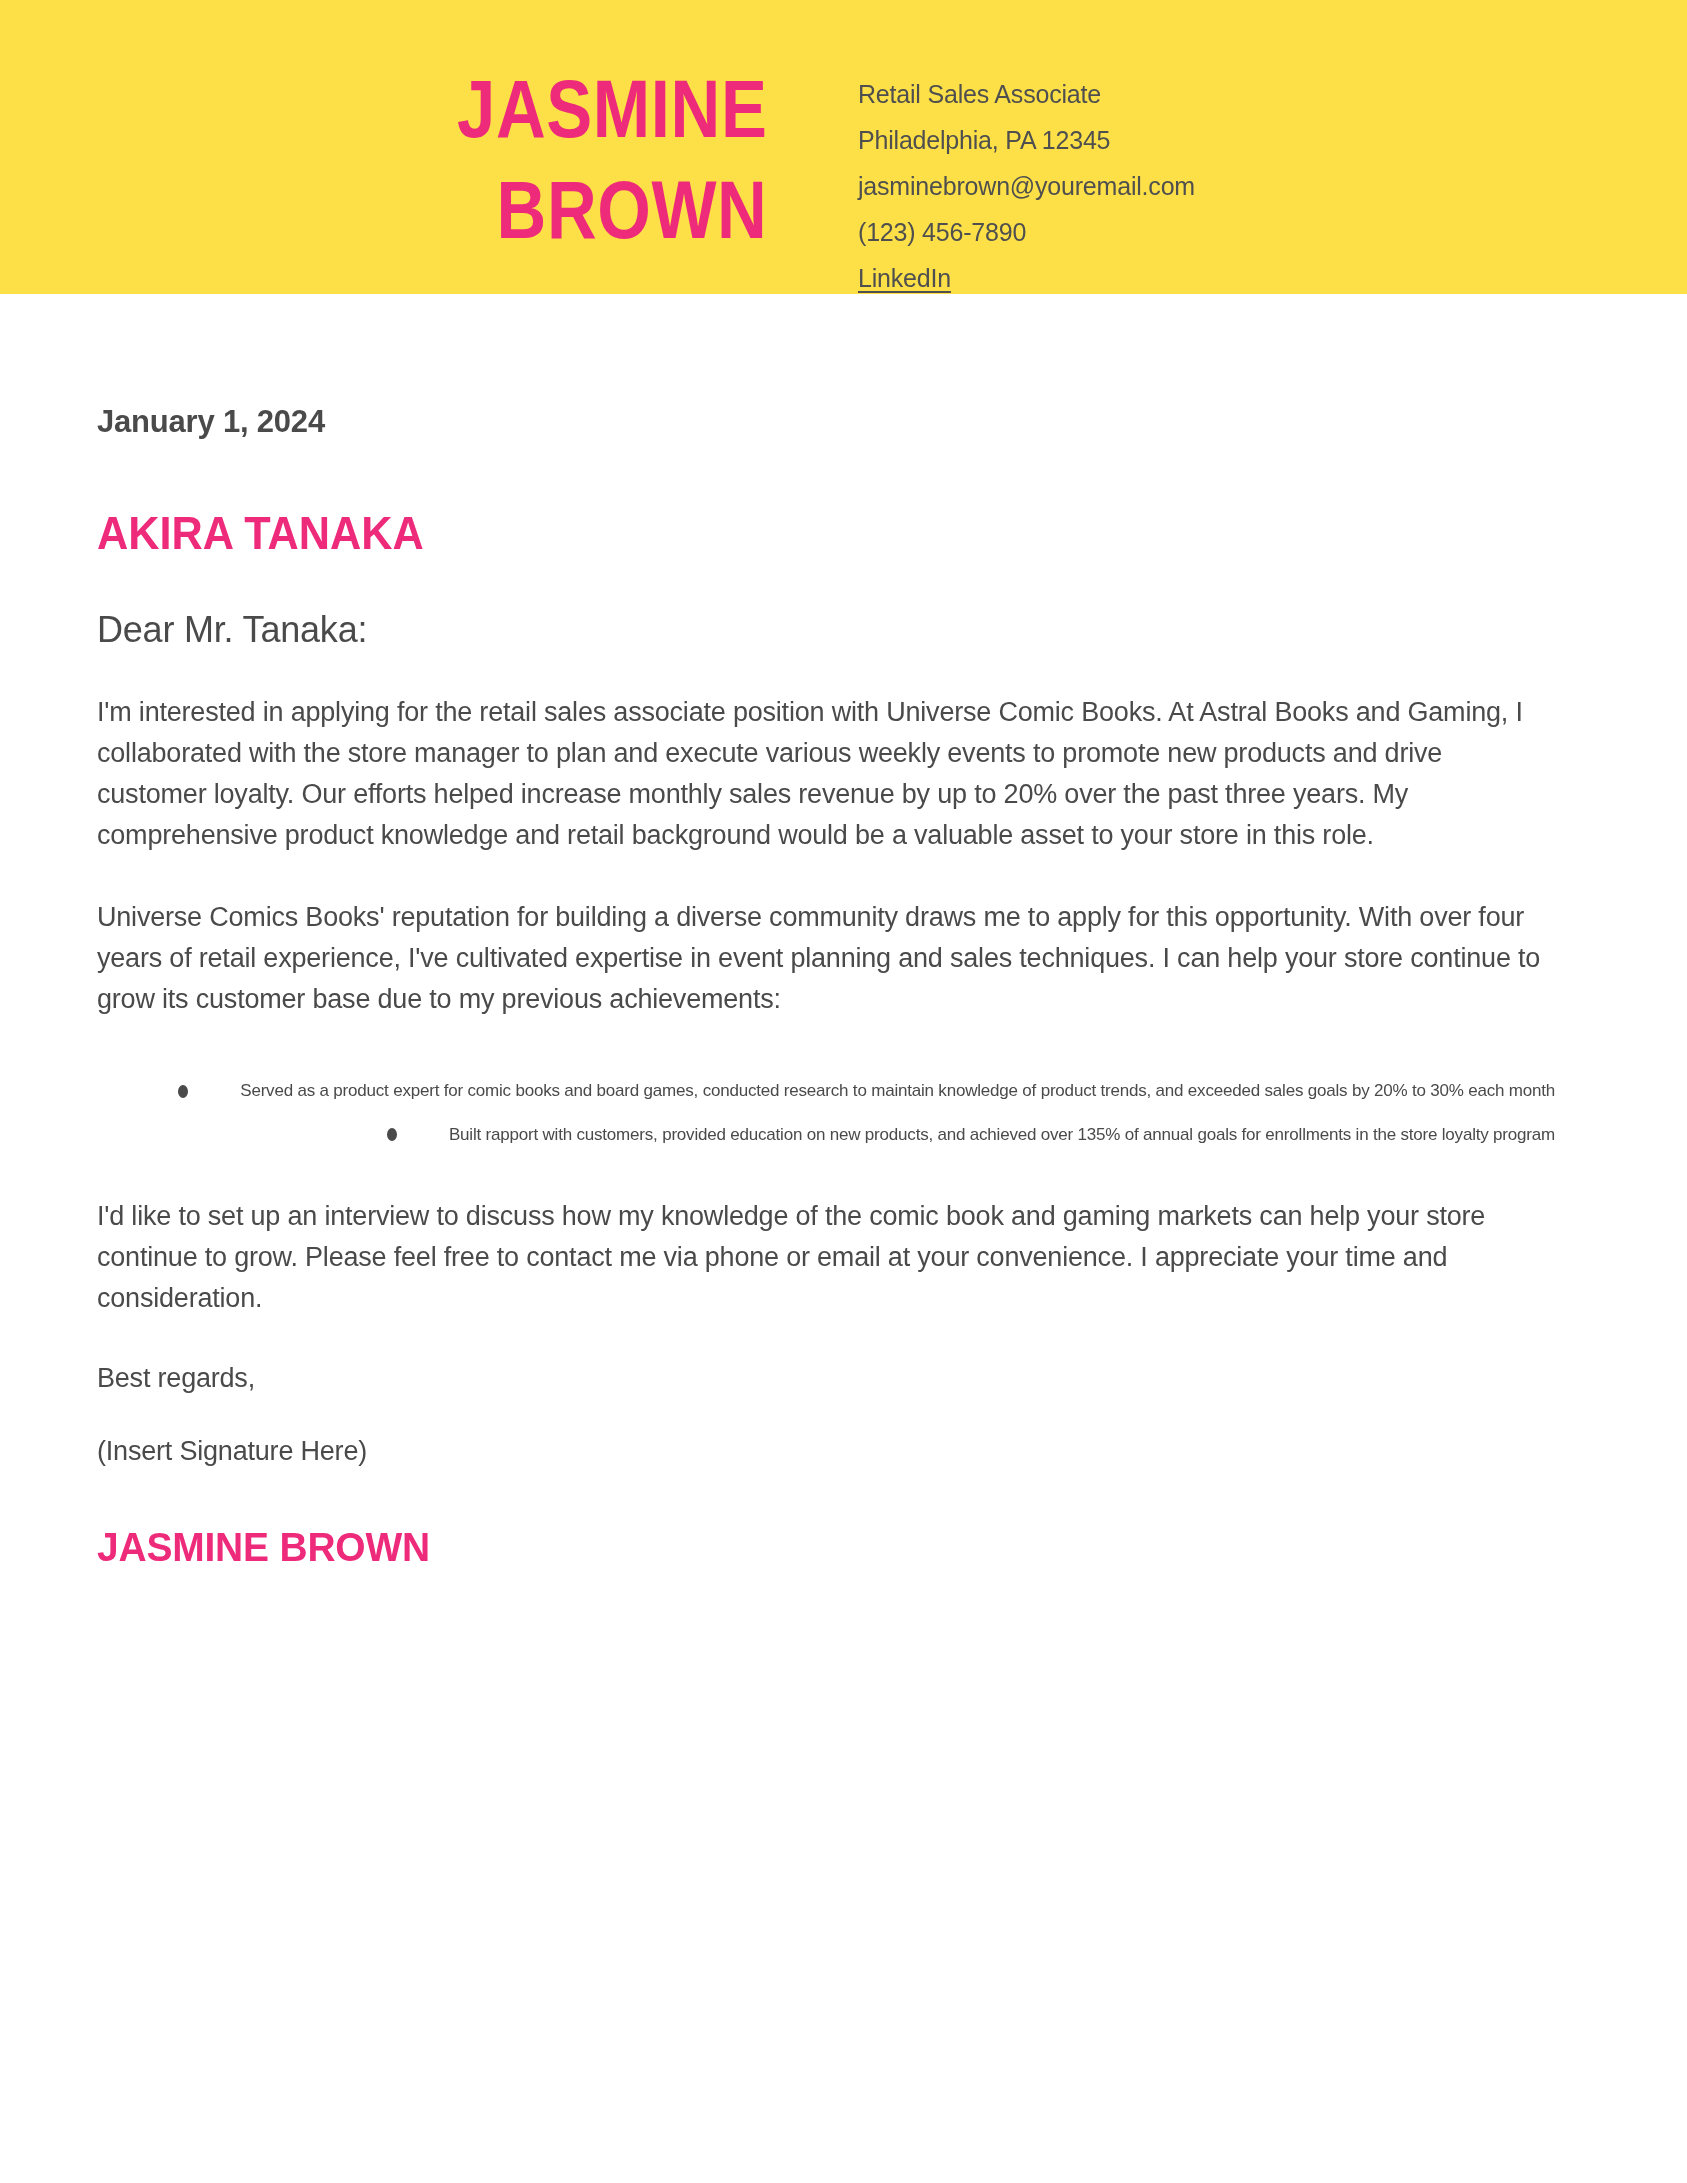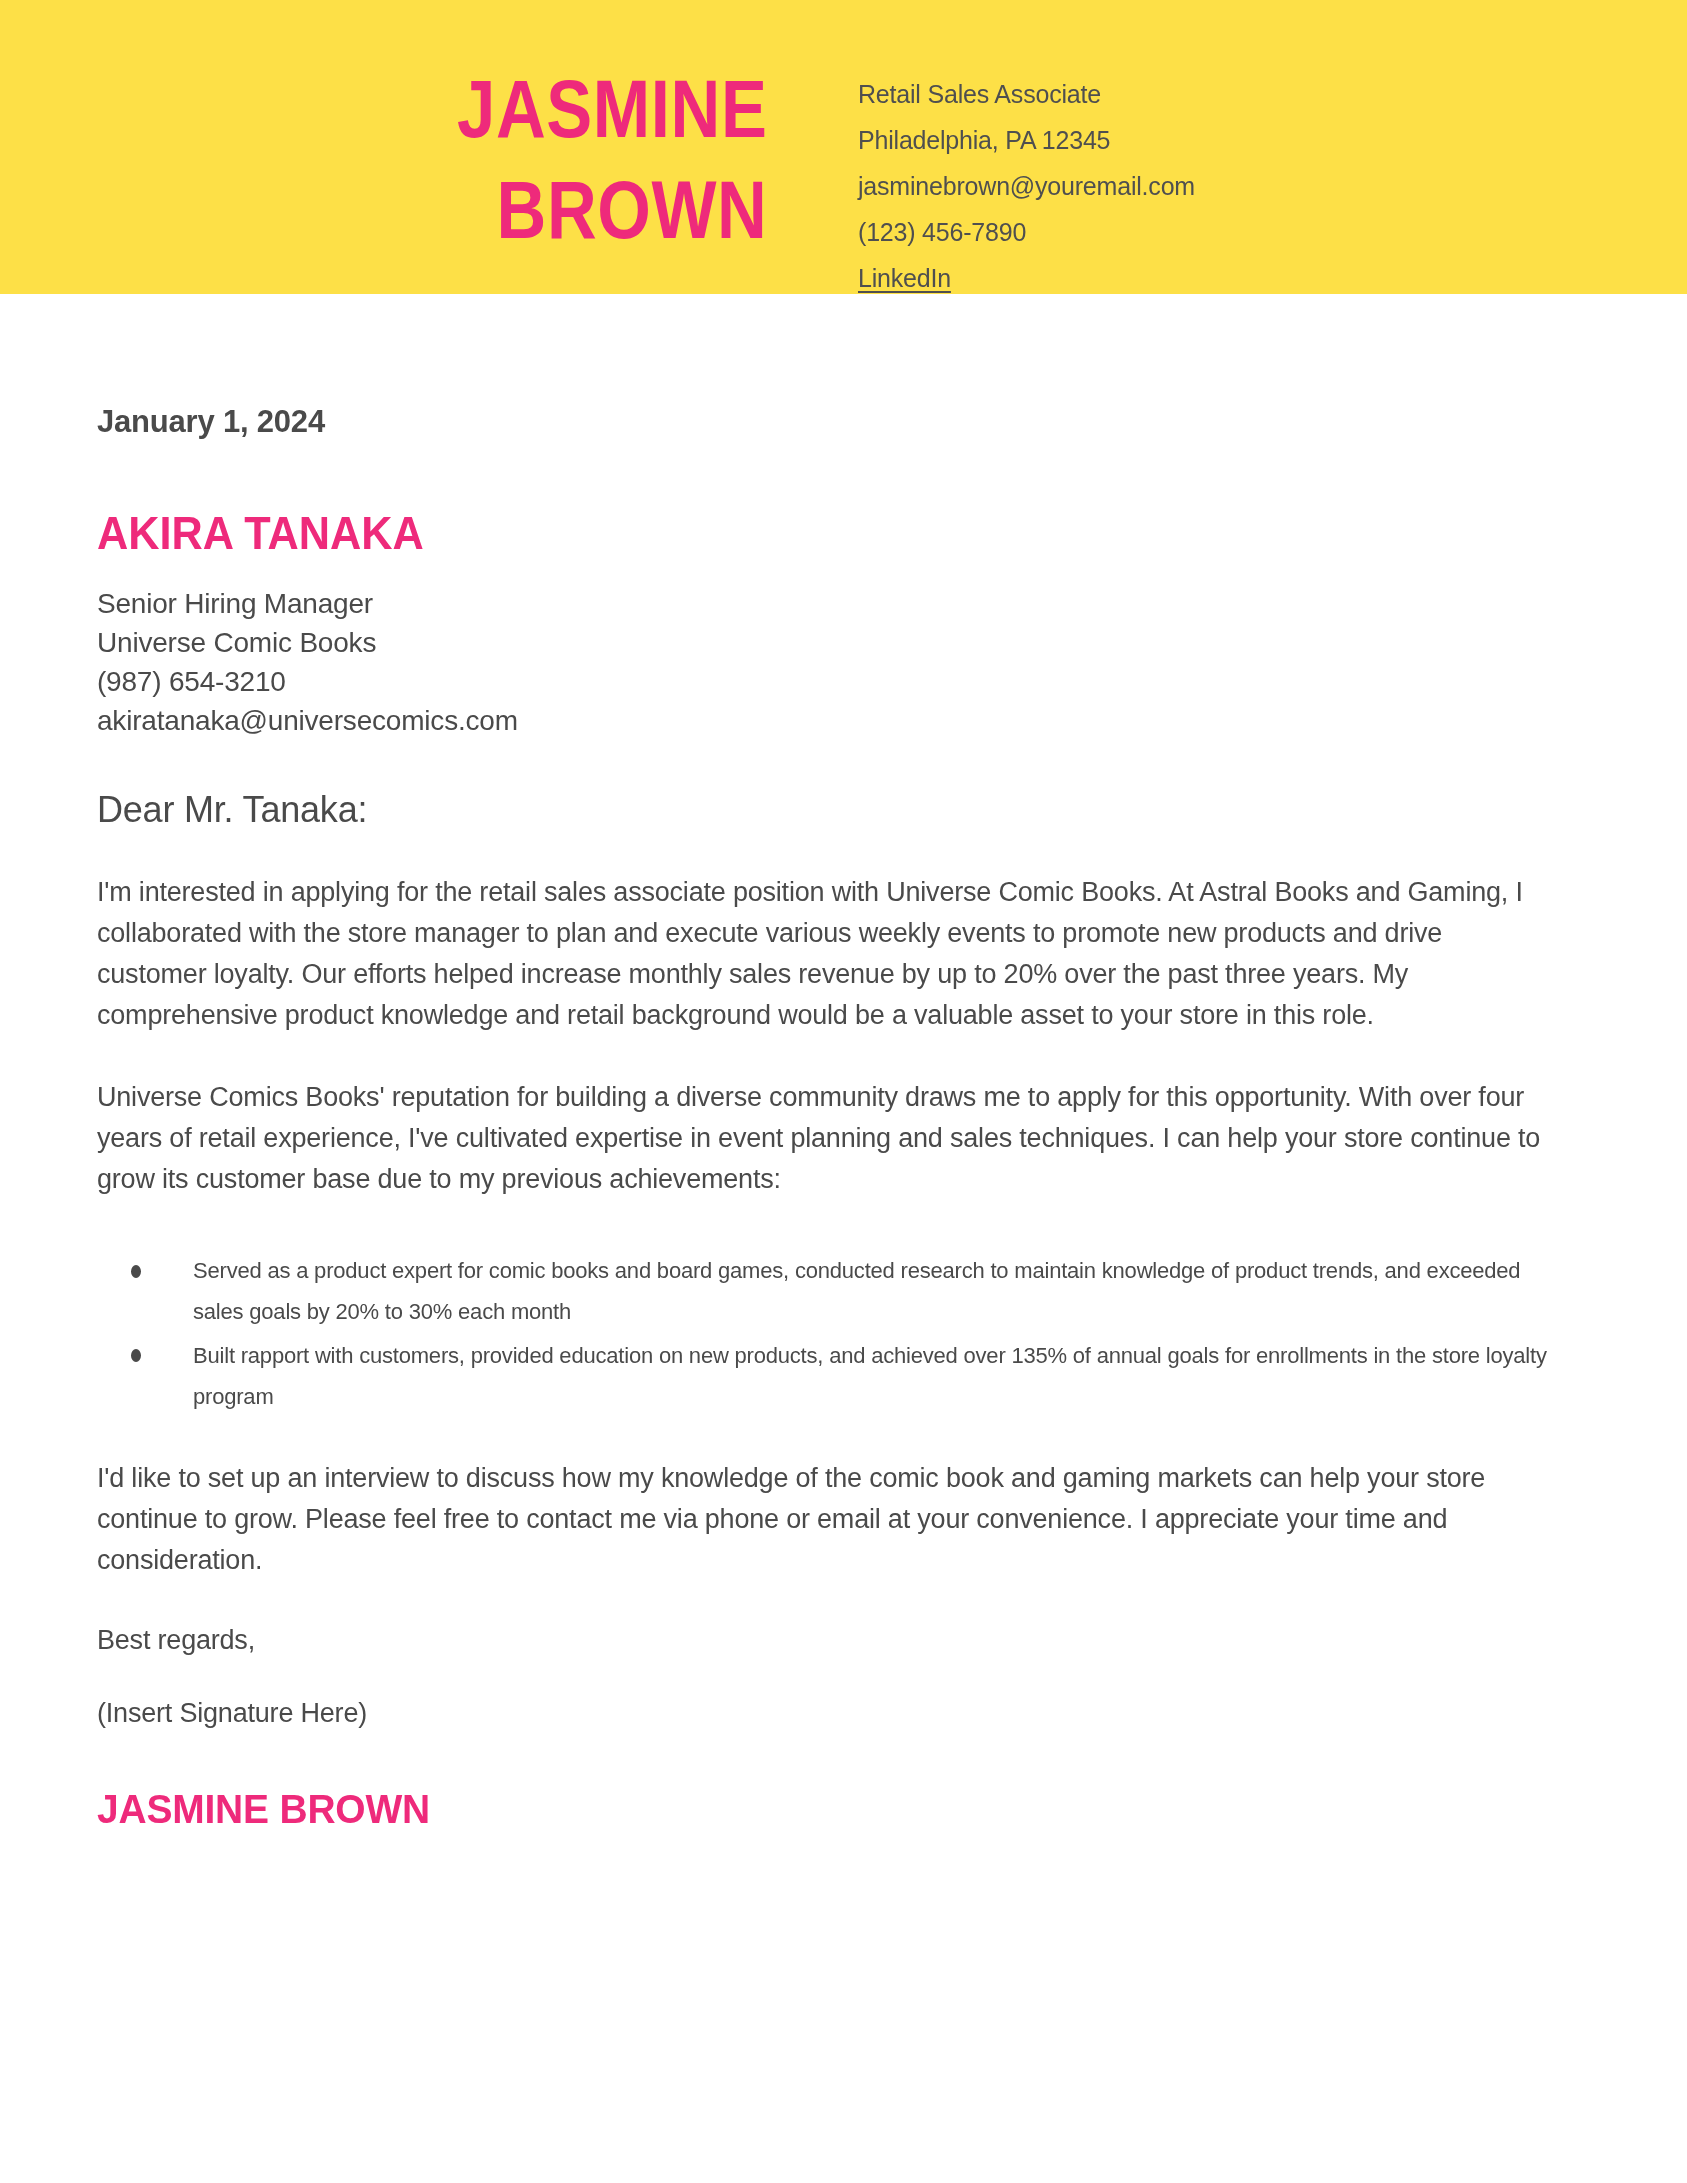--- a/index.html
+++ b/index.html
@@ -82,22 +82,23 @@
     margin-top: 41px;
     font-size: 27px;
     line-height: 41px;
     max-width: 1462px;
   }
   .bullets { margin-top: 50px; }
   .bullet-row {
     display: flex;
     align-items: flex-start;
     margin-top: 2.6px;
-    font-size: 22px;
+    font-size: 17px;
     line-height: 41px;
+    justify-content: flex-end;
   }
   .bullet-dot {
     flex: 0 0 auto;
     width: 10px;
     height: 13.2px;
     border-radius: 50%;
     background: #4a4a4a;
     margin: 14.6px 0 0 34px;
   }
   .bullet-text { margin-left: 52px; max-width: 1363px; }
@@ -127,26 +128,20 @@
     <span class="contact-line">jasminebrown@youremail.com</span>
     <span class="contact-line">(123) 456-7890</span>
     <span class="contact-line"><a class="linkedin-link">LinkedIn</a></span>
   </div>
 </div>
 
 <div class="letter">
   <div class="date">January 1, 2024</div>
 
   <div class="recipient-name">AKIRA TANAKA</div>
-  <div class="recipient-details">
-    <div>Senior Hiring Manager</div>
-    <div>Universe Comic Books</div>
-    <div>(987) 654-3210</div>
-    <div>akiratanaka@universecomics.com</div>
-  </div>
 
   <div class="salutation">Dear Mr. Tanaka:</div>
 
   <p class="para">I'm interested in applying for the retail sales associate position with Universe Comic Books. At Astral Books and Gaming, I collaborated with the store manager to plan and execute various weekly events to promote new products and drive customer loyalty. Our efforts helped increase monthly sales revenue by up to 20% over the past three years. My comprehensive product knowledge and retail background would be a valuable asset to your store in this role.</p>
   <p class="para">Universe Comics Books' reputation for building a diverse community draws me to apply for this opportunity. With over four years of retail experience, I've cultivated expertise in event planning and sales techniques. I can help your store continue to grow its customer base due to my previous achievements:</p>
 
   <div class="bullets">
     <div class="bullet-row">
       <span class="bullet-dot"></span>
       <span class="bullet-text">Served as a product expert for comic books and board games, conducted research to maintain knowledge of product trends, and exceeded sales goals by 20% to 30% each month</span>

